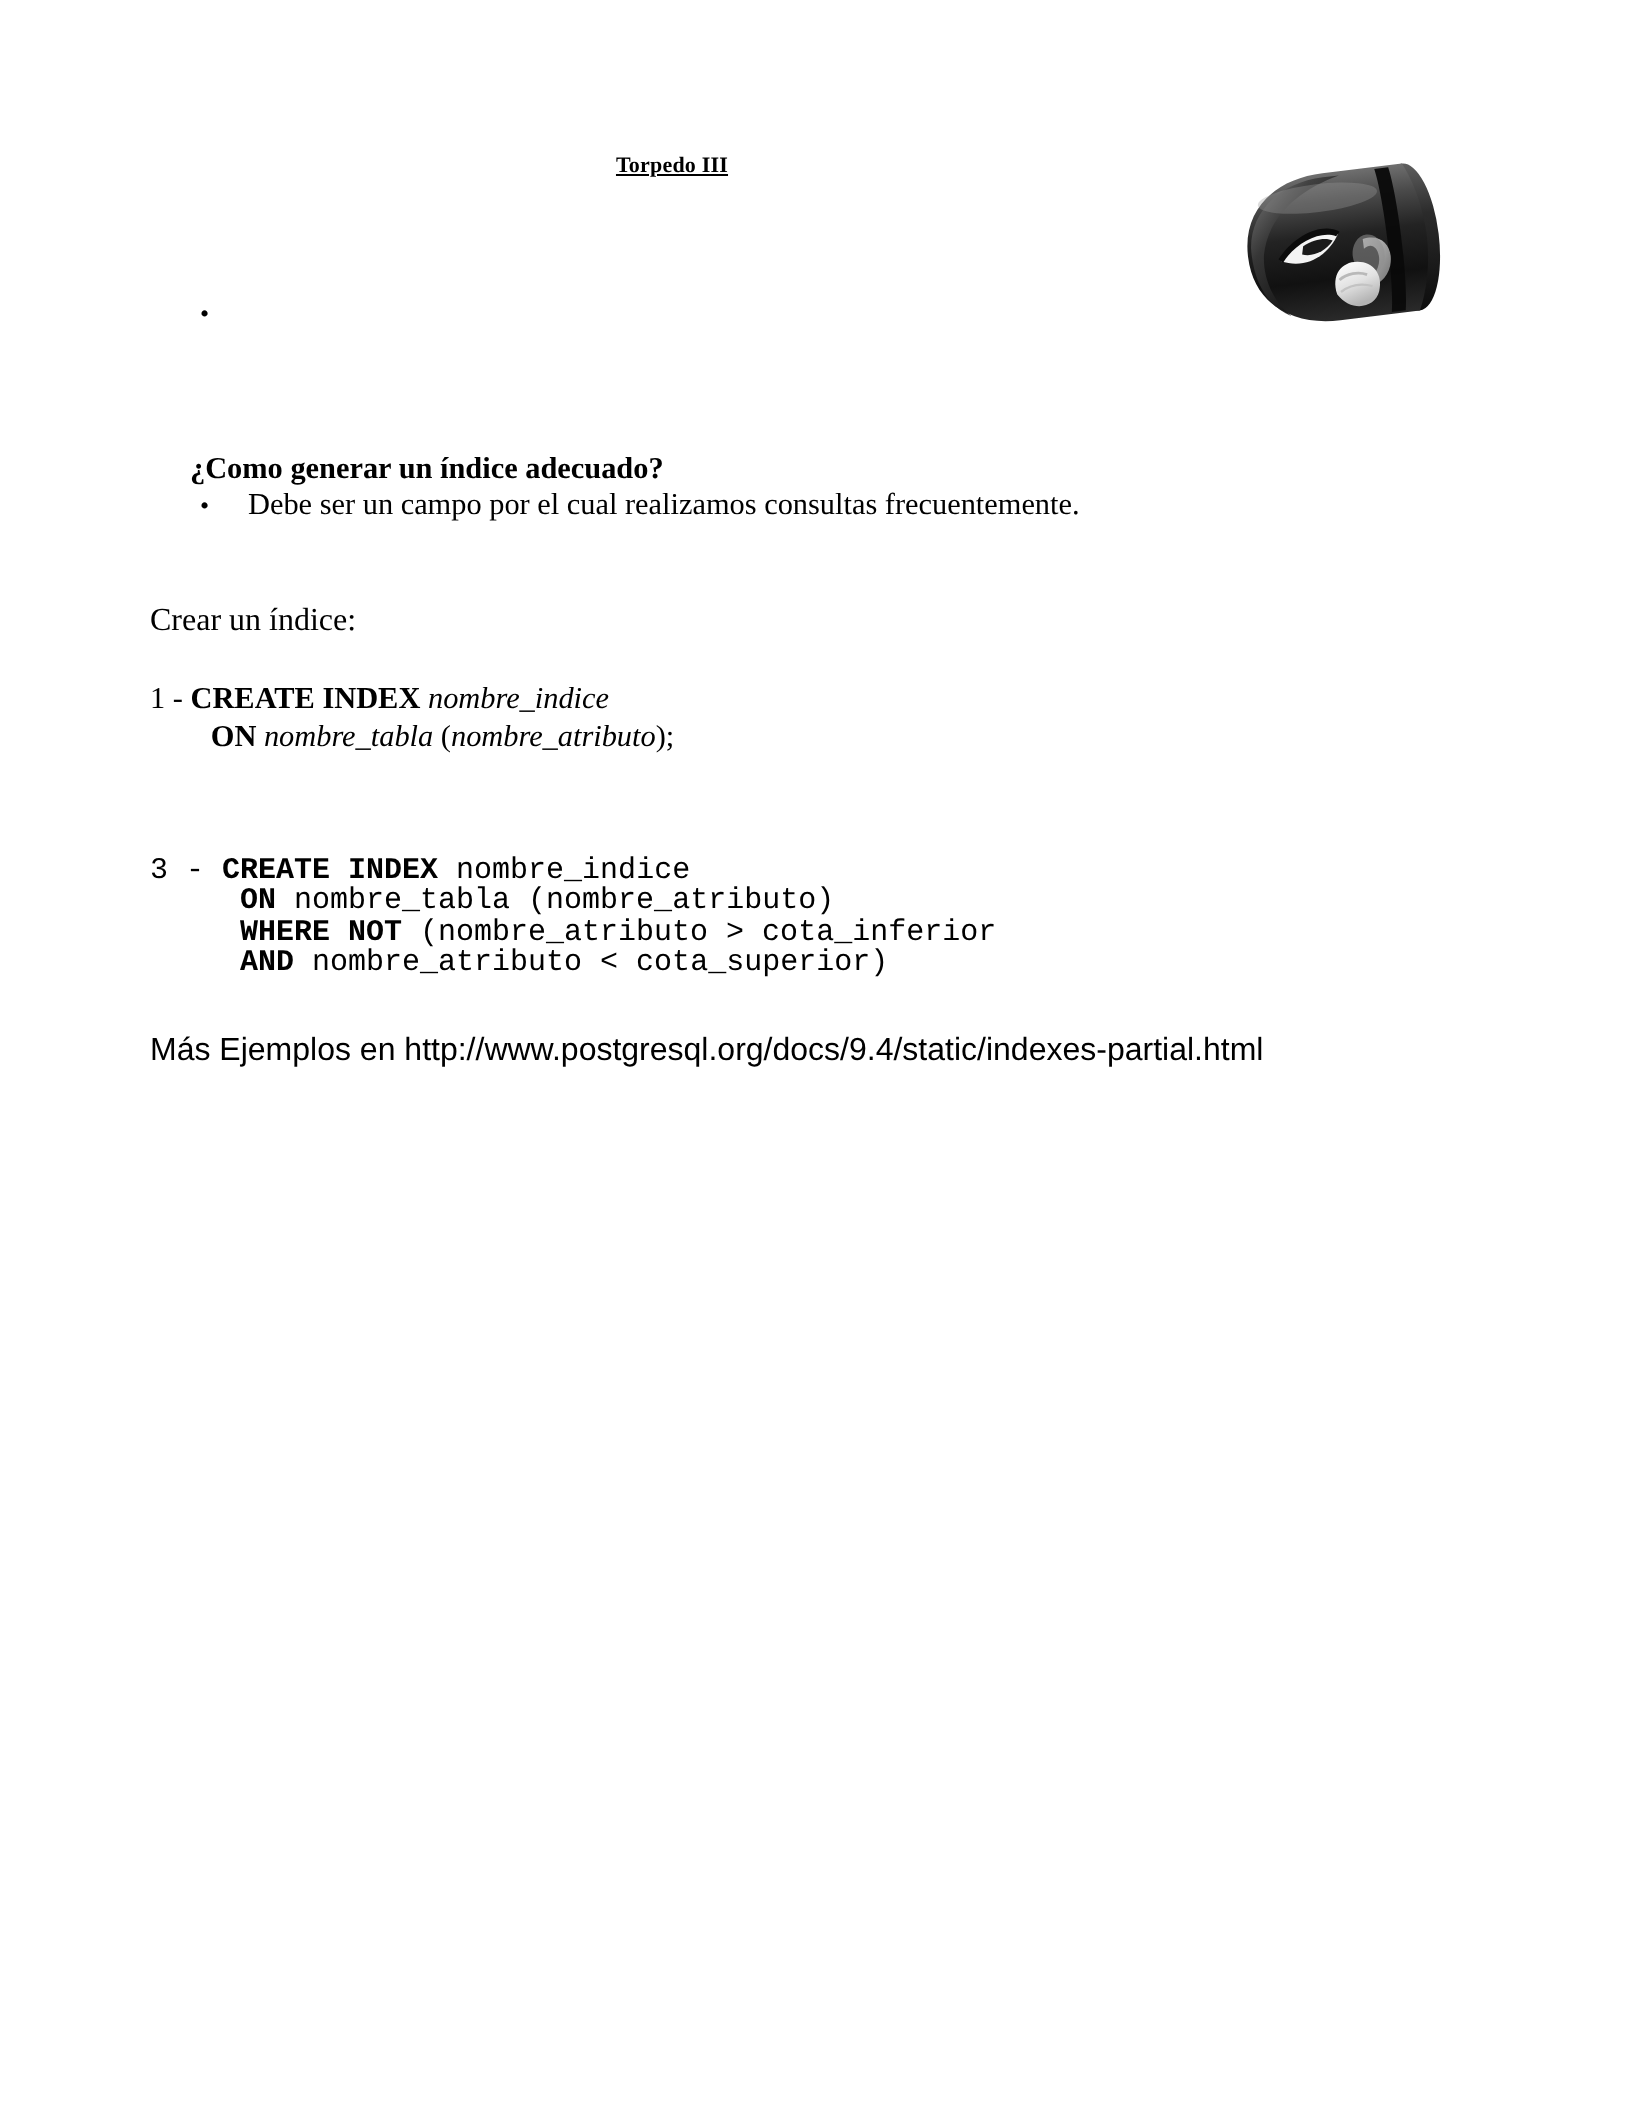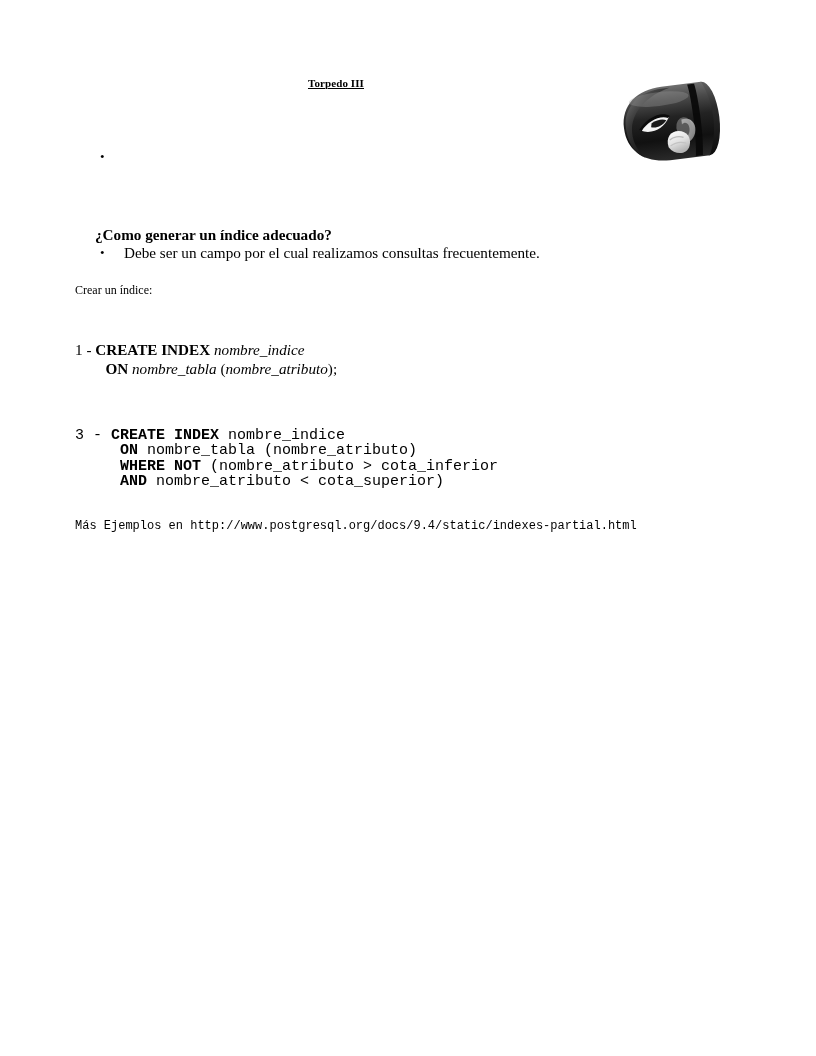--- a/index.html
+++ b/index.html
@@ -84,22 +84,23 @@
   }
 
   #question-list {
     left: 100px;
     top: 243px;
     width: 480px;
   }
 
   .plain-line {
     position: absolute;
-    font-size: 12px;
+    font-size: 16px;
     line-height: 19.3px;
+    margin-top: 20px;
   }
   #crear-line { left: 75px; top: 281px; }
 
   
   .sql-serif {
     position: absolute;
     left: 75px;
     top: 300px;
     font-size: 15.2px;
     line-height: 19px;
@@ -128,22 +129,22 @@
     left: 75px;
     top: 428px;
     font-size: 15px;
     line-height: 15.3px;
   }
 
   #footer-link {
     position: absolute;
     left: 75px;
     top: 518px;
-    font-family: Liberation Mono, monospace;
-    font-size: 12px;
+    font-family: Liberation Sans, sans-serif;
+    font-size: 16px;
     line-height: 16px;
     white-space: pre;
   }
 </style>
 </head>
 <body>
 
 <div class="page">
 
   <div class="title-block">

